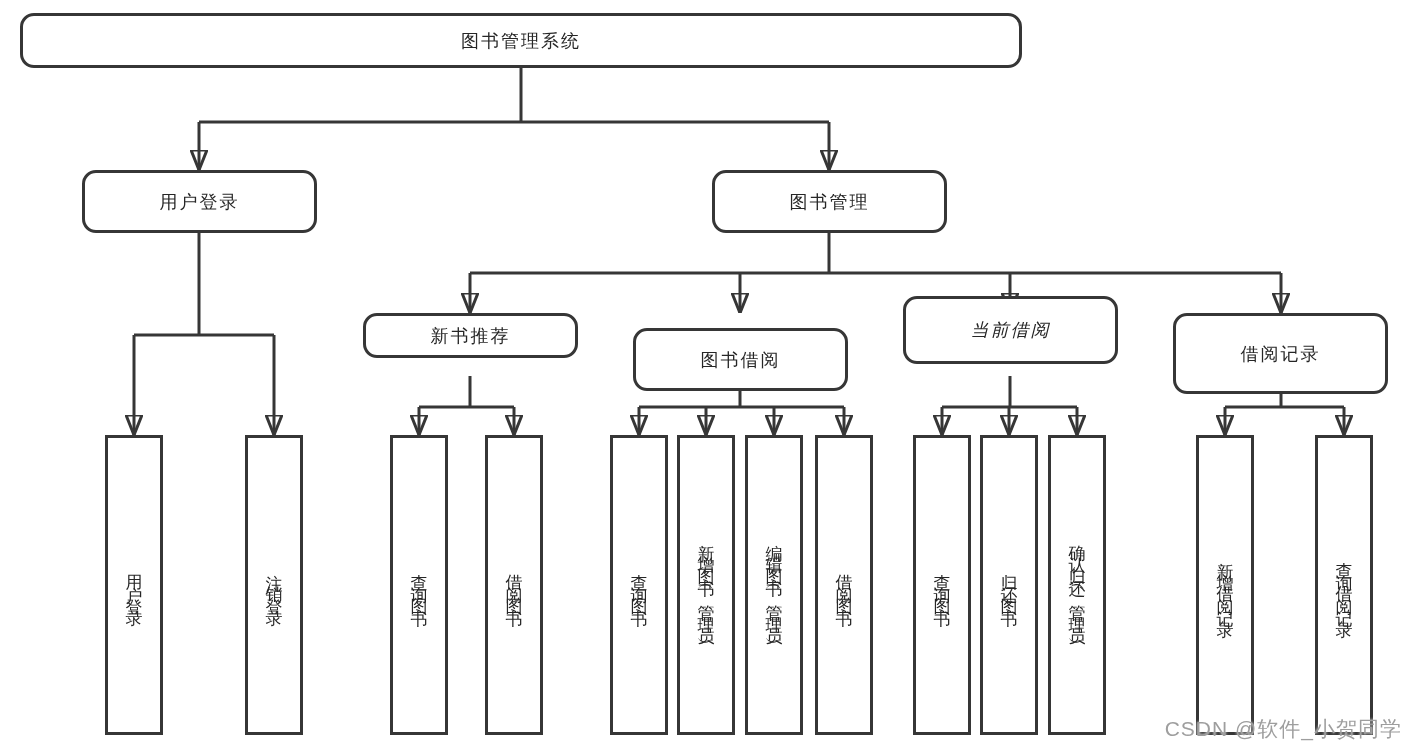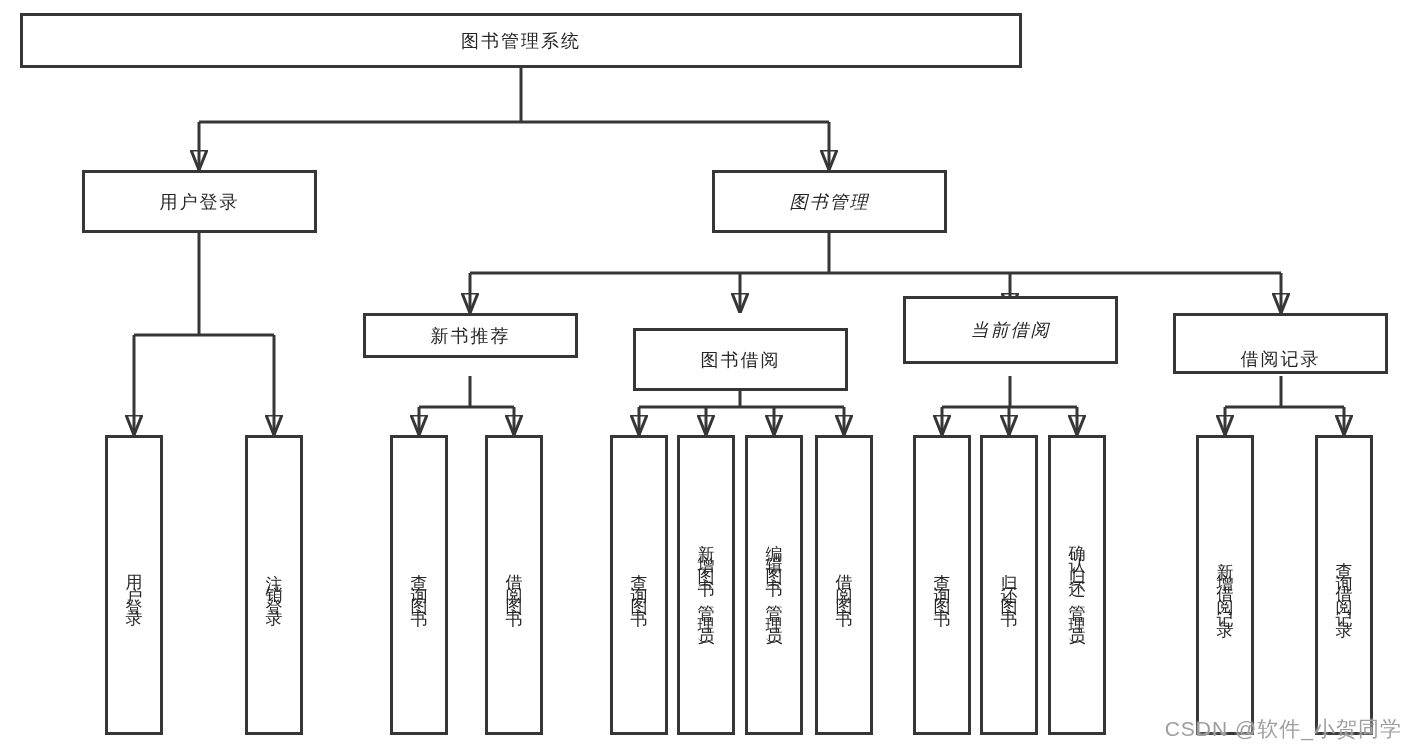--- a/index.html
+++ b/index.html
@@ -22,20 +22,21 @@
     background: #ffffff;
     color: #262626;
     display: flex;
     align-items: center;
     justify-content: center;
   }
   .h-box {
     font-size: 18px;
     letter-spacing: 2px;
     white-space: nowrap;
+    border-radius: 14px;
   }
   .v-box .v-text {
     writing-mode: vertical-rl;
     text-orientation: mixed;
     font-size: 17px;
     letter-spacing: 12px;
     line-height: 1;
     color: #262626;
   }
   #connectors {
@@ -105,34 +106,34 @@
     </g>
   </svg>
 
   <div class="box h-box" style="left:20px; top:13px; width:1002px; height:55px;">
     <span>图书管理系统</span>
   </div>
 
   <div class="box h-box" style="left:82px; top:170px; width:235px; height:63px;">
     <span>用户登录</span>
   </div>
-  <div class="box h-box" style="left:712px; top:170px; width:235px; height:63px;font-style:italic;">
+  <div class="box h-box" style="left:712px; top:170px; width:235px; height:63px;">
     <span>图书管理</span>
   </div>
 
   <div class="box h-box" style="left:363px; top:313px; width:215px; height:45px;">
     <span>新书推荐</span>
   </div>
   <div class="box h-box" style="left:633px; top:328px; width:215px; height:63px;">
     <span>图书借阅</span>
   </div>
   <div class="box h-box" style="left:903px; top:296px; width:215px; height:68px;font-style:italic;">
     <span>当前借阅</span>
   </div>
-  <div class="box h-box" style="left:1173px; top:313px; width:215px; height:61px;align-items:flex-end;">
+  <div class="box h-box" style="left:1173px; top:313px; width:215px; height:81px;">
     <span>借阅记录</span>
   </div>
 
   <div class="box v-box" style="left:105px; top:435px; width:58px; height:300px;">
     <span class="v-text">用户登录</span>
   </div>
   <div class="box v-box" style="left:245px; top:435px; width:58px; height:300px;">
     <span class="v-text">注销登录</span>
   </div>
   <div class="box v-box" style="left:390px; top:435px; width:58px; height:300px;">

